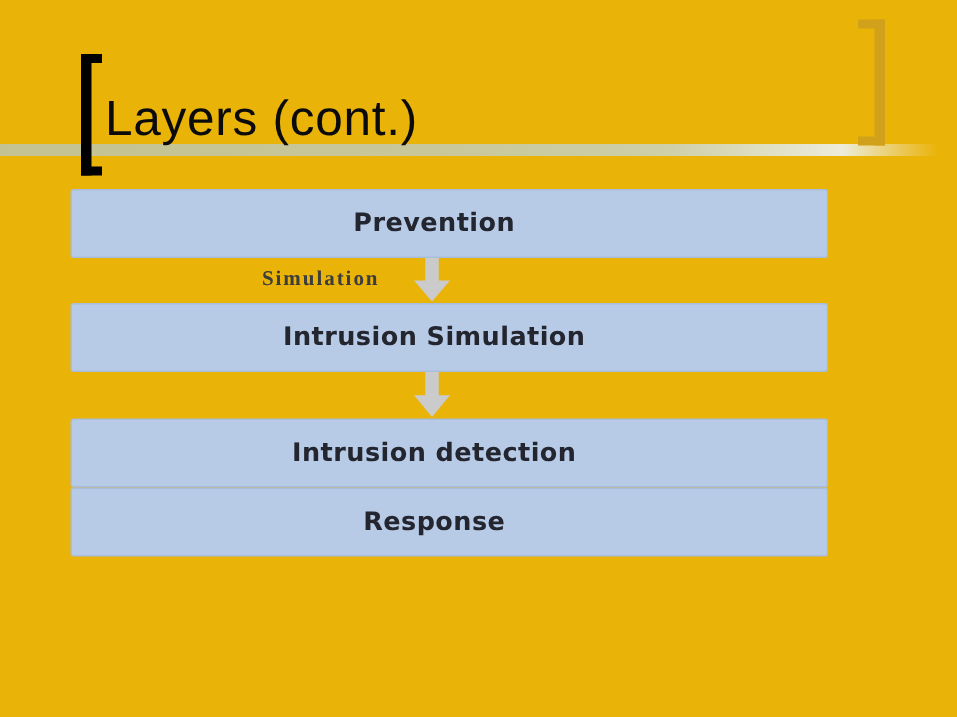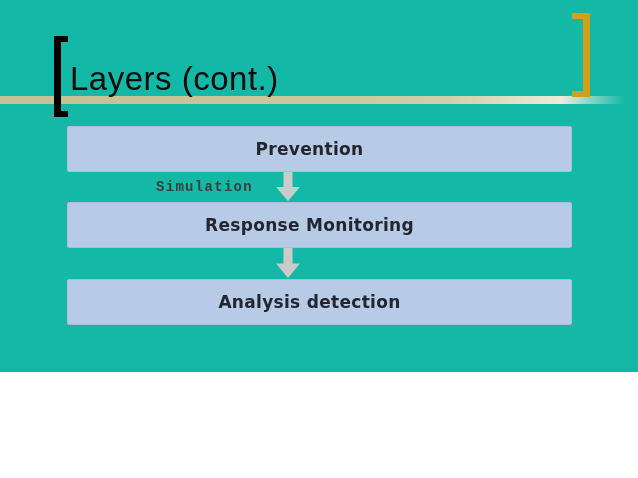--- a/index.html
+++ b/index.html
@@ -2,22 +2,22 @@
 <html><head>
 <meta charset="utf-8">
 <style>
   * { margin: 0; padding: 0; box-sizing: border-box; }
   html, body { background: #ffffff; }
   body { font-family: "Liberation Sans", sans-serif; }
 
   .slide {
     position: relative;
     width: 638px;
-    height: 372px;
-    background: #14b8a6;
+    height: 478px;
+    background: #eab308;
     overflow: hidden;
   }
 
   
   .title-underline {
     position: absolute;
     left: 0;
     top: 96px;
     width: 638px;
     height: 8px;
@@ -71,21 +71,20 @@
 
   .layer-box {
     width: 505px;
     height: 46px;
     background: #b7cae6;
     border: 1px solid #a9bedb;
     border-radius: 2px;
     display: flex;
     align-items: center;
     justify-content: center;
-    margin-left: 20px;
   }
   .layer-box .layer-label {
     font-family: "DejaVu Sans", sans-serif;
     font-size: 17px;
     font-weight: bold;
     color: #23252f;
     letter-spacing: 0.3px;
     transform: translateX(-10px);
   }
 
@@ -98,21 +97,21 @@
 
   .connector-label {
     position: absolute;
     left: 0;
     top: 0;
     width: 206px;
     height: 100%;
     display: flex;
     align-items: center;
     justify-content: flex-end;
-    font-family: Liberation Mono, monospace;
+    font-family: Liberation Serif, serif;
     font-size: 14px;
     font-weight: bold;
     letter-spacing: 1.3px;
     color: #3d3d3d;
     text-align: right;
   }
 
   .down-arrow {
     position: absolute;
     left: 228px;
@@ -140,30 +139,33 @@
 
     <div class="connector-row">
       <span class="connector-label">Simulation</span>
       <svg class="down-arrow" viewBox="0 0 26 30" preserveAspectRatio="none">
         <rect x="8.5" y="0" width="9" height="17" fill="#cbcbcb"></rect>
         <polygon points="1,15 25,15 13,29" fill="#cbcbcb"></polygon>
       </svg>
     </div>
 
     <div class="layer-box">
-      <span class="layer-label">Response Monitoring</span>
+      <span class="layer-label">Intrusion Simulation</span>
     </div>
 
     <div class="connector-row tall">
       <svg class="down-arrow" viewBox="0 0 26 30" preserveAspectRatio="none">
         <rect x="8.5" y="0" width="9" height="17" fill="#cbcbcb"></rect>
         <polygon points="1,15 25,15 13,29" fill="#cbcbcb"></polygon>
       </svg>
     </div>
 
     <div class="layer-box">
-      <span class="layer-label">Analysis detection</span>
+      <span class="layer-label">Intrusion detection</span>
     </div>
 
 
+    <div class="layer-box">
+      <span class="layer-label">Response</span>
+    </div>
 
   </div>
 </div>
 
 </body></html>

